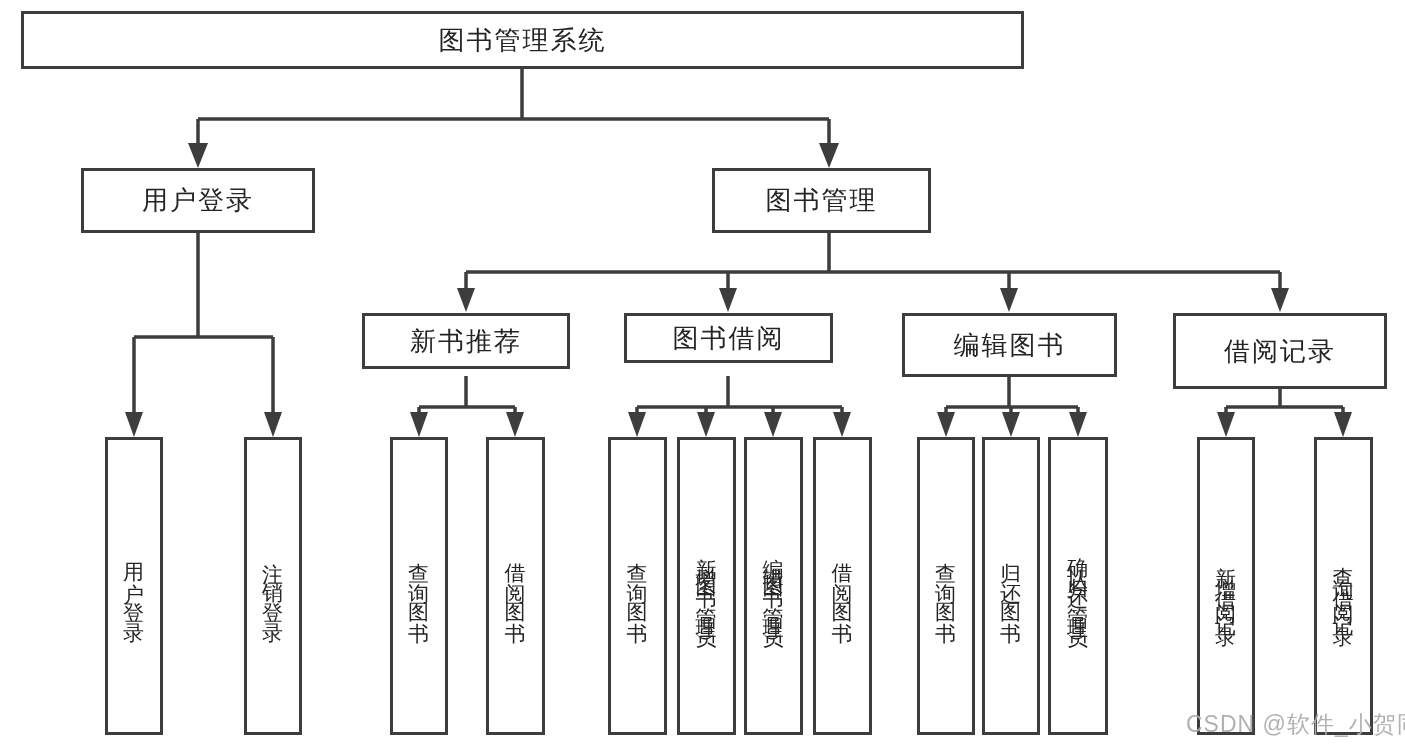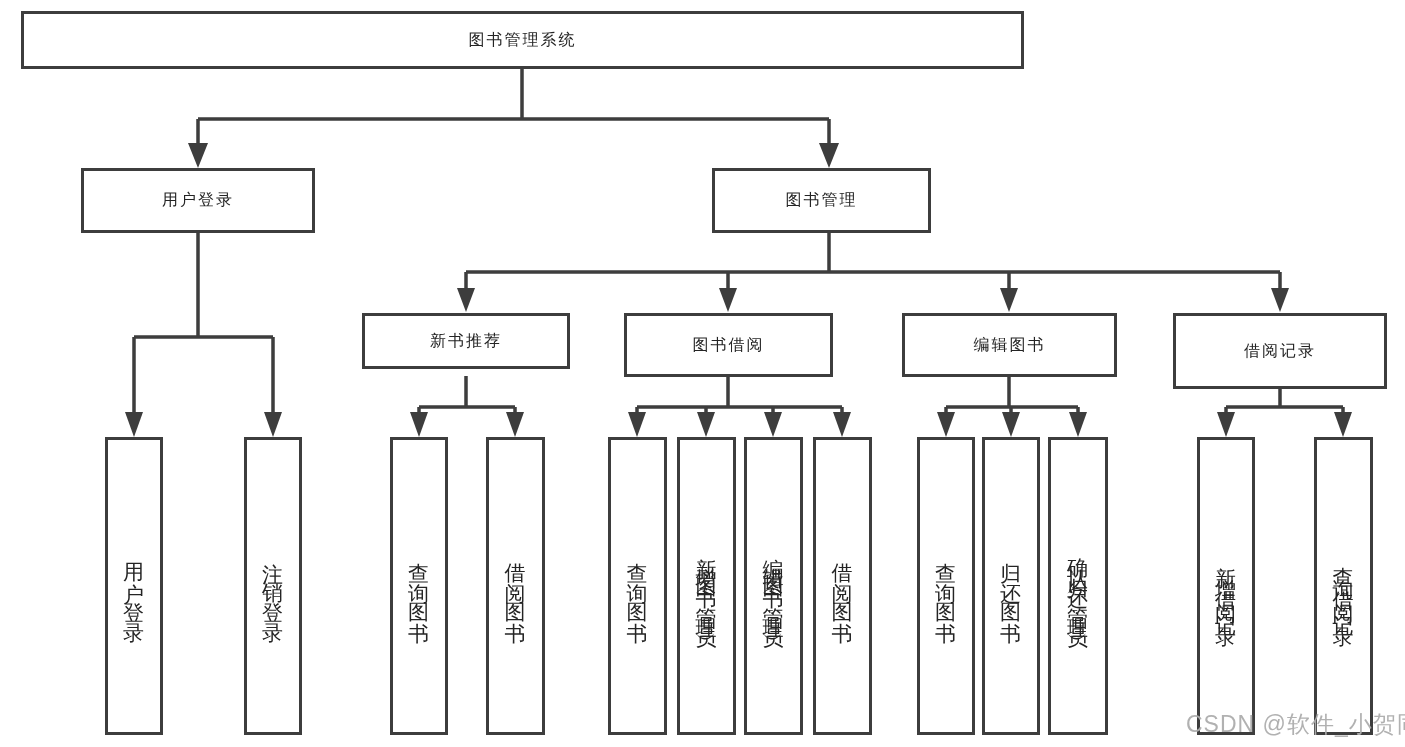--- a/index.html
+++ b/index.html
@@ -10,21 +10,21 @@
   }
   svg.edges{position:absolute;left:0;top:0;z-index:1;}
   .edges path{stroke:#3d3d3d;stroke-width:3.5;fill:none;}
   .edges polygon{fill:#3d3d3d;stroke:none;}
   .box{
     position:absolute;box-sizing:border-box;z-index:2;
     border:3px solid #3d3d3d;background:#ffffff;
     display:flex;align-items:center;justify-content:center;
     color:#242424;
   }
-  .box.h span{font-size:16px;letter-spacing:2px;white-space:nowrap;}
+  .box.h span{font-size:26px;letter-spacing:2px;white-space:nowrap;}
   .box.v span{
     writing-mode:vertical-rl;text-orientation:mixed;
     font-size:21px;line-height:1;letter-spacing:20px;
   }
   .box.v.m span{letter-spacing:12px;}
   .box.v.long span{letter-spacing:10px;}
   .watermark{
     position:absolute;left:1186px;top:709px;z-index:6;
     font-size:23px;color:rgba(173,173,173,0.95);
     white-space:nowrap;letter-spacing:1px;
@@ -70,21 +70,21 @@
 <div class="box h" style="left:81px;top:168px;width:234px;height:65px">
   <span>用户登录</span>
 </div>
 <div class="box h" style="left:712px;top:168px;width:219px;height:65px">
   <span>图书管理</span>
 </div>
 
 <div class="box h" style="left:362px;top:313px;width:208px;height:56px">
   <span>新书推荐</span>
 </div>
-<div class="box h" style="left:624px;top:313px;width:209px;height:64px">
+<div class="box h" style="left:624px;top:313px;width:209px;height:50px">
   <span>图书借阅</span>
 </div>
 <div class="box h" style="left:902px;top:313px;width:215px;height:64px">
   <span>编辑图书</span>
 </div>
 <div class="box h" style="left:1173px;top:313px;width:214px;height:76px">
   <span>借阅记录</span>
 </div>
 
 <div class="box v" style="left:105px;top:437px;width:58px;height:298px">

